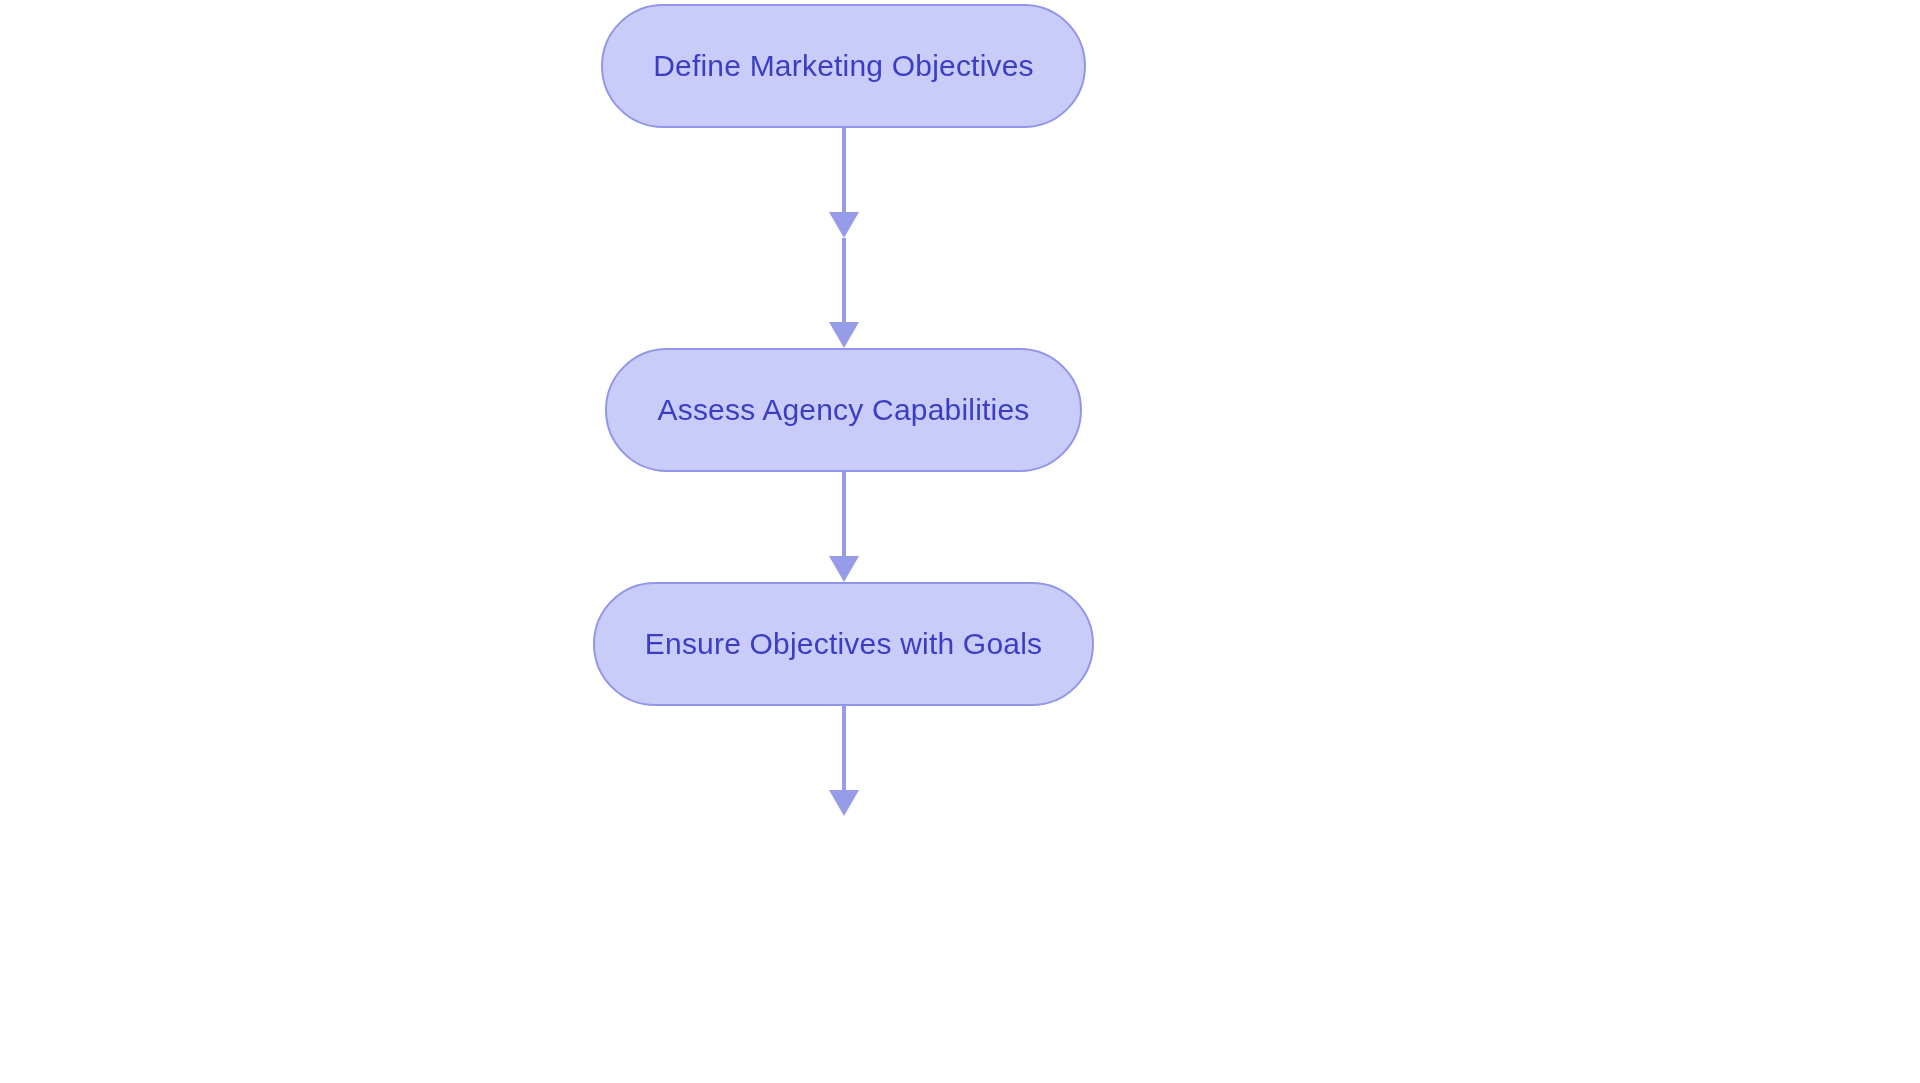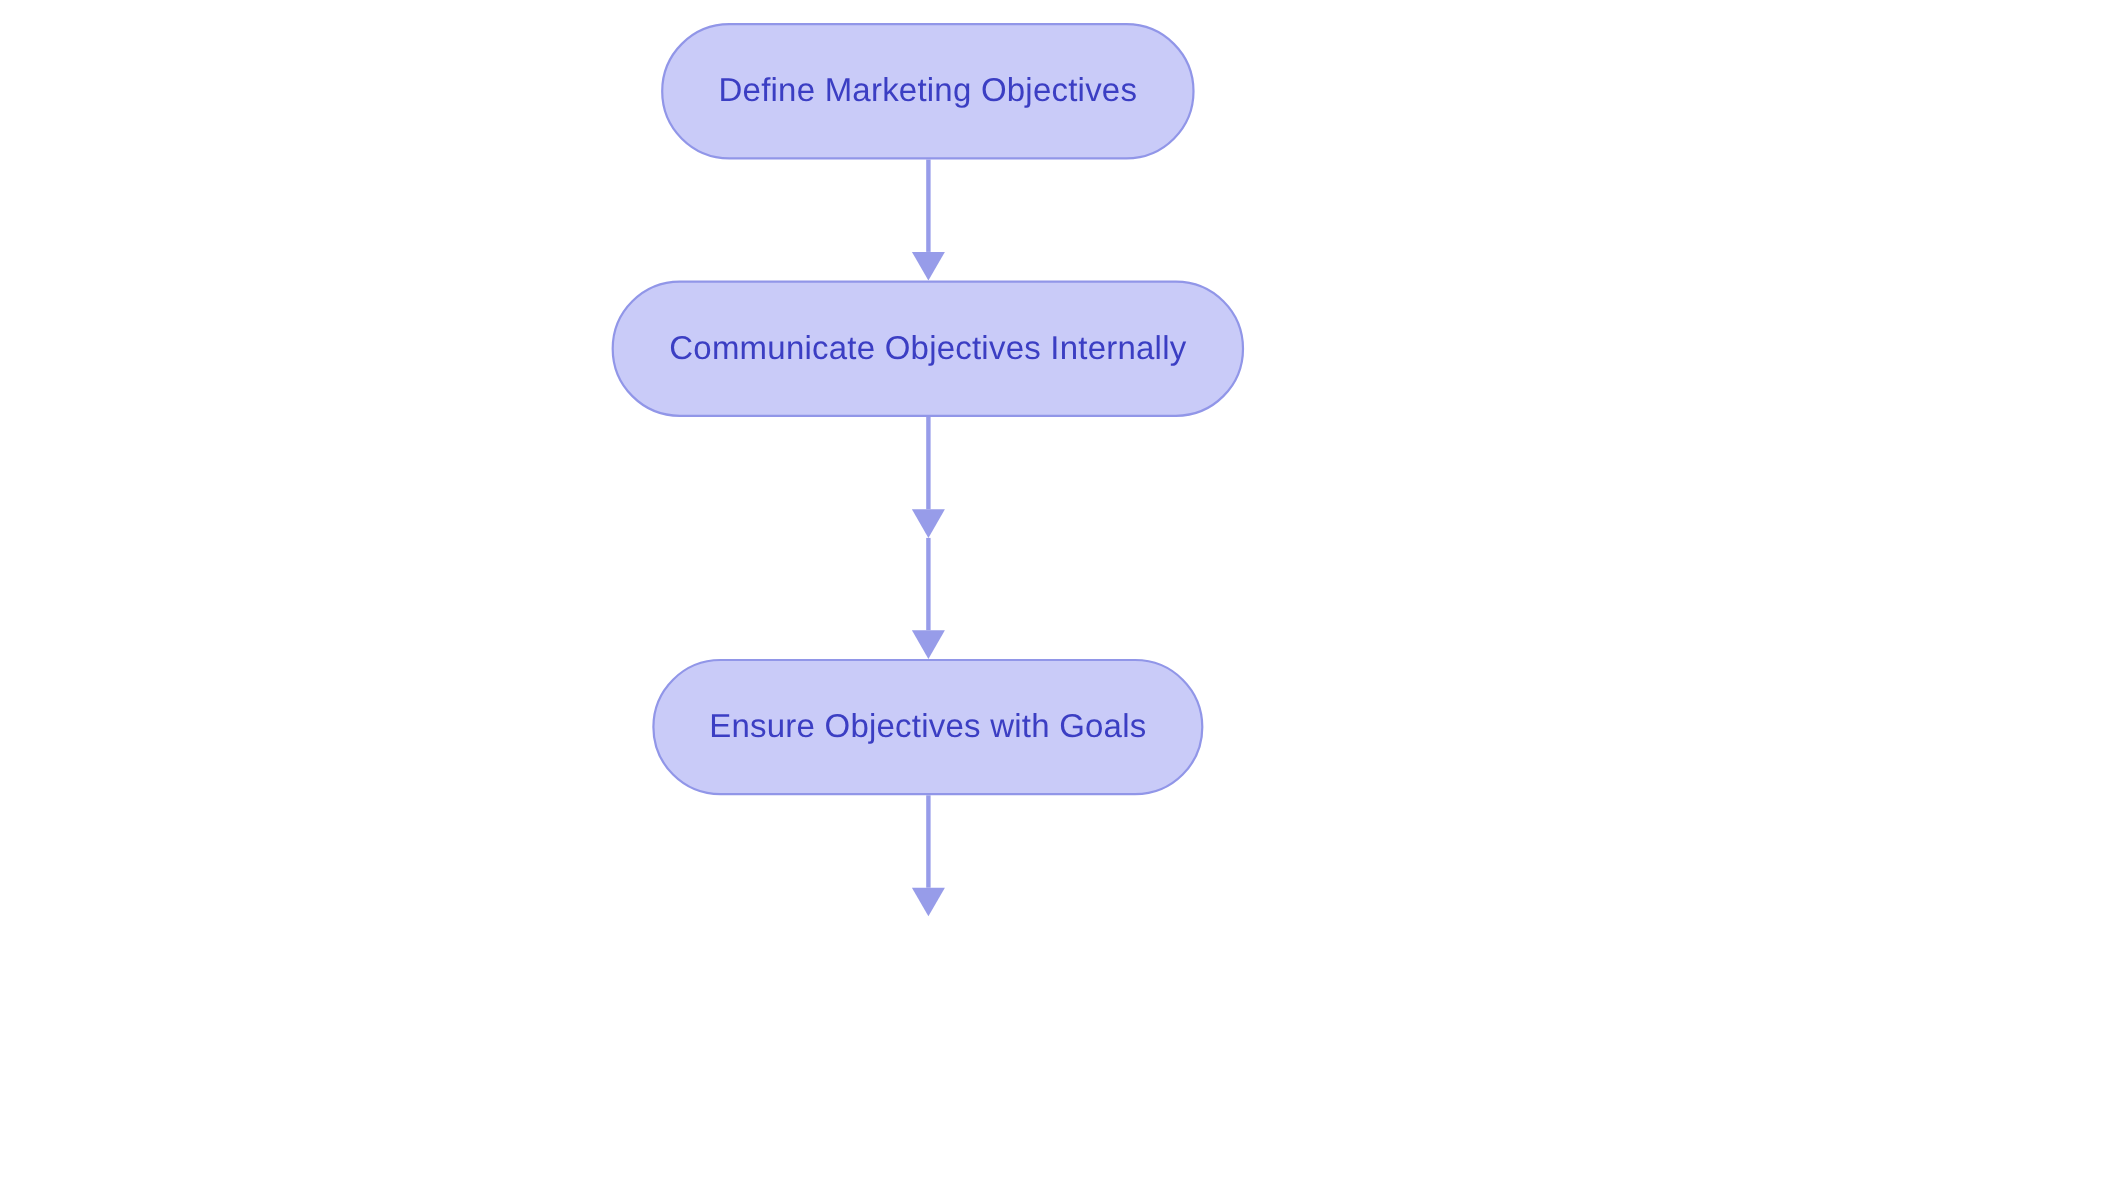--- a/index.html
+++ b/index.html
@@ -16,21 +16,21 @@
     background: var(--bg);
     font-family: "Liberation Sans", sans-serif;
   }
   .canvas {
     width: 1687px;
     height: 1083px;
     background: var(--bg);
     display: flex;
     flex-direction: column;
     align-items: center;
-    padding-top: 21px;
+    padding-top: 4px;
     overflow: hidden;
   }
   .node {
     height: 124px;
     padding: 0 50px;
     border-radius: 62px;
     background: var(--node-fill);
     border: 2px solid var(--node-border);
     display: flex;
     align-items: center;
@@ -71,29 +71,29 @@
 
   <div class="node">
     <span class="node-label">Define Marketing Objectives</span>
   </div>
 
   <div class="connector">
     <div class="line"></div>
     <div class="head"></div>
   </div>
 
-  <div class="node">
-    <span class="node-label">Communicate Objectives Internally</span>
-  </div>
 
   <div class="connector">
     <div class="line"></div>
     <div class="head"></div>
   </div>
 
+  <div class="node">
+    <span class="node-label">Assess Agency Capabilities</span>
+  </div>
 
   <div class="connector">
     <div class="line"></div>
     <div class="head"></div>
   </div>
 
   <div class="node">
     <span class="node-label">Ensure Objectives with Goals</span>
   </div>
 

